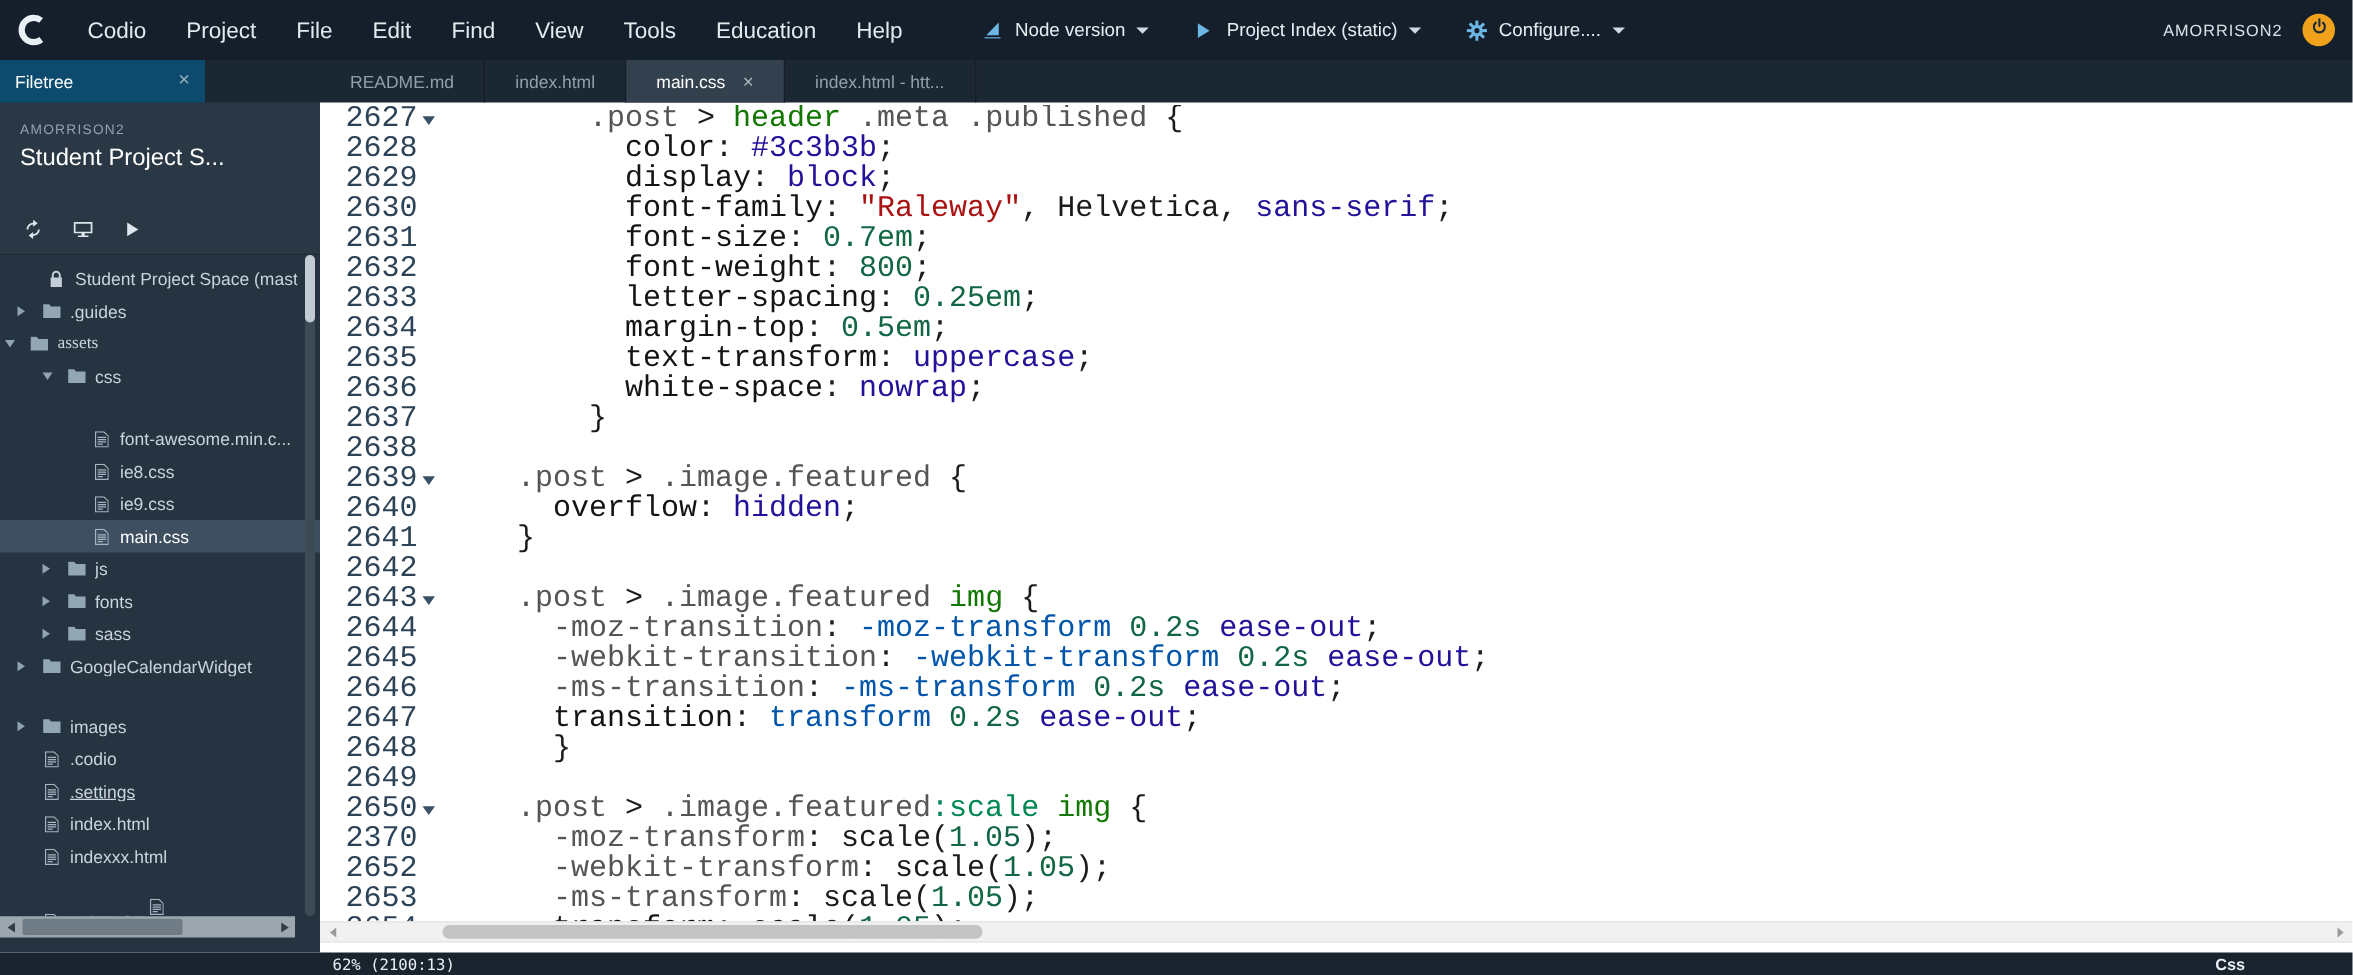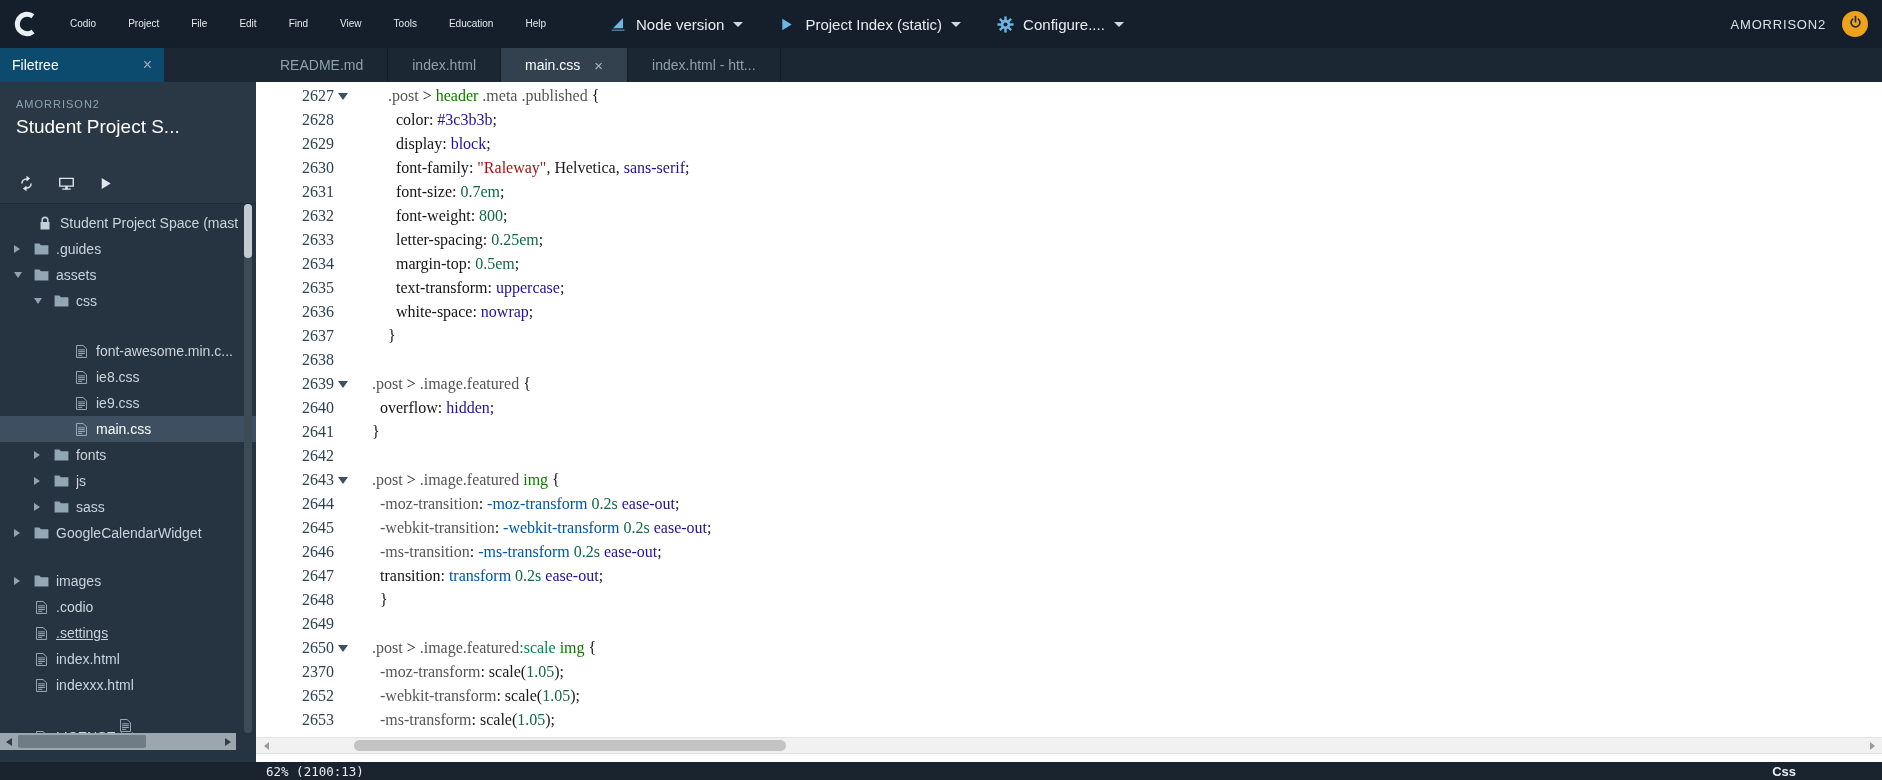--- a/index.html
+++ b/index.html
@@ -4,21 +4,21 @@
 <style>
   *{box-sizing:border-box;margin:0;padding:0}
   html,body{background:#ffffff}
   body{width:1882px;height:780px;overflow:hidden;font-family:"Liberation Sans",sans-serif;}
   .app{position:relative;width:1882px;height:780px;display:flex;flex-direction:column;background:#fff}
 
   
   .topbar{flex:0 0 48px;height:48px;background:#151f2b;display:flex;align-items:center;color:#e2e9ef;padding:0 14px 0 12px}
   .logo{width:30px;height:30px;margin-right:12px;display:flex;align-items:center;justify-content:center;cursor:pointer}
   .menus{display:flex;align-items:center;height:100%}
-  .menu-item{padding:0 16px;font-size:10px;line-height:48px;color:#e2e9ef;cursor:pointer;white-space:nowrap}
+  .menu-item{padding:0 16px;font-size:18px;line-height:48px;color:#e2e9ef;cursor:pointer;white-space:nowrap}
   .controls{display:flex;align-items:center;margin-left:30px;height:100%}
   .control{display:flex;align-items:center;padding:0 18px;font-size:15px;color:#e6edf2;cursor:pointer;white-space:nowrap}
   .control .icon{display:inline-flex;width:18px;margin-right:8px;color:var(--accent-blue,#6db7e4)}
   .caret{width:0;height:0;border-left:5px solid transparent;border-right:5px solid transparent;border-top:5px solid #cfd9e1;margin-left:9px}
   .spacer{flex:1}
   .user{font-size:13px;letter-spacing:.8px;color:#d9e1e8;margin-right:16px;cursor:pointer}
   .power{width:26px;height:26px;border-radius:50%;background:var(--power-orange,#f0a21c);display:flex;align-items:center;justify-content:center;cursor:pointer}
 
   
   .main{flex:1;display:flex;min-height:0}
@@ -59,21 +59,21 @@
   .sb-btn.left::before{content:"";border-right:6px solid #2f3d49;border-top:4px solid transparent;border-bottom:4px solid transparent}
   .sb-btn.right::before{content:"";border-left:6px solid #2f3d49;border-top:4px solid transparent;border-bottom:4px solid transparent}
 
   
   .edcol{flex:1;min-width:0;display:flex;flex-direction:column;background:#fff}
   .tabbar{flex:0 0 34px;height:34px;background:#1b2733;display:flex}
   .tab{display:flex;align-items:center;padding:0 24px;font-size:14px;color:#8fa0ae;border-right:1px solid #141d27;cursor:pointer;white-space:nowrap}
   .tab.active{background:#33414f;color:#fff}
   .tab .close{margin-left:14px;font-size:15px;color:#aab7c2}
 
-  .codewrap{flex:1;position:relative;overflow:hidden;font-family:Liberation Serif, serif;font-size:16px;line-height:24px}
+  .codewrap{flex:1;position:relative;overflow:hidden;font-family:Liberation Mono, monospace;font-size:24px;line-height:24px}
   .codelines{position:absolute;left:0;right:0;top:2px;bottom:8px;overflow:hidden}
   .cline{display:flex;height:24px;white-space:pre}
   .gut{flex:0 0 100px;position:relative;color:#2c4257}
   .gut .ln{position:absolute;right:22px;top:0}
   .gut .fold{position:absolute;left:82px;top:9px;width:0;height:0;border-top:7px solid #3a5064;border-left:5px solid transparent;border-right:5px solid transparent;cursor:pointer}
   .ctext{white-space:pre;color:#1b1b1b}
   .tk-q{color:var(--syn-qualifier,#555)}
   .tk-tag{color:var(--syn-tag,#117700)}
   .tk-prop{color:var(--syn-property,#111)}
   .tk-meta{color:var(--syn-meta,#555)}
@@ -216,21 +216,21 @@
           </div>
           <div class="trow" style="padding-left: 14px;">
             <span class="arrow right"></span>
             <span class="icon folder">
               <svg viewBox="0 0 16 13" width="15" height="12">
                 <path fill="currentColor" d="M.5.5h5.2l1.6 1.9h8.2v10H.5z"></path>
               </svg>
             </span>
             <span class="tlabel">.guides</span>
           </div>
-          <div class="trow" style="padding-left: 14px;">
+          <div class="trow" style="padding-left: 4px; font-family: Liberation Serif, serif;">
             <span class="arrow down"></span>
             <span class="icon folder">
               <svg viewBox="0 0 16 13" width="15" height="12">
                 <path fill="currentColor" d="M.5.5h5.2l1.6 1.9h8.2v10H.5z"></path>
               </svg>
             </span>
             <span class="tlabel">assets</span>
           </div>
           <div class="trow" style="padding-left: 34px;">
             <span class="arrow down"></span>
@@ -281,30 +281,30 @@
             </span>
             <span class="tlabel">main.css</span>
           </div>
           <div class="trow" style="padding-left: 34px;">
             <span class="arrow right"></span>
             <span class="icon folder">
               <svg viewBox="0 0 16 13" width="15" height="12">
                 <path fill="currentColor" d="M.5.5h5.2l1.6 1.9h8.2v10H.5z"></path>
               </svg>
             </span>
+            <span class="tlabel">js</span>
+          </div>
+          <div class="trow" style="padding-left: 34px;">
+            <span class="arrow right"></span>
+            <span class="icon folder">
+              <svg viewBox="0 0 16 13" width="15" height="12">
+                <path fill="currentColor" d="M.5.5h5.2l1.6 1.9h8.2v10H.5z"></path>
+              </svg>
+            </span>
             <span class="tlabel">fonts</span>
-          </div>
-          <div class="trow" style="padding-left: 34px;">
-            <span class="arrow right"></span>
-            <span class="icon folder">
-              <svg viewBox="0 0 16 13" width="15" height="12">
-                <path fill="currentColor" d="M.5.5h5.2l1.6 1.9h8.2v10H.5z"></path>
-              </svg>
-            </span>
-            <span class="tlabel">js</span>
           </div>
           <div class="trow" style="padding-left: 34px;">
             <span class="arrow right"></span>
             <span class="icon folder">
               <svg viewBox="0 0 16 13" width="15" height="12">
                 <path fill="currentColor" d="M.5.5h5.2l1.6 1.9h8.2v10H.5z"></path>
               </svg>
             </span>
             <span class="tlabel">sass</span>
           </div>

